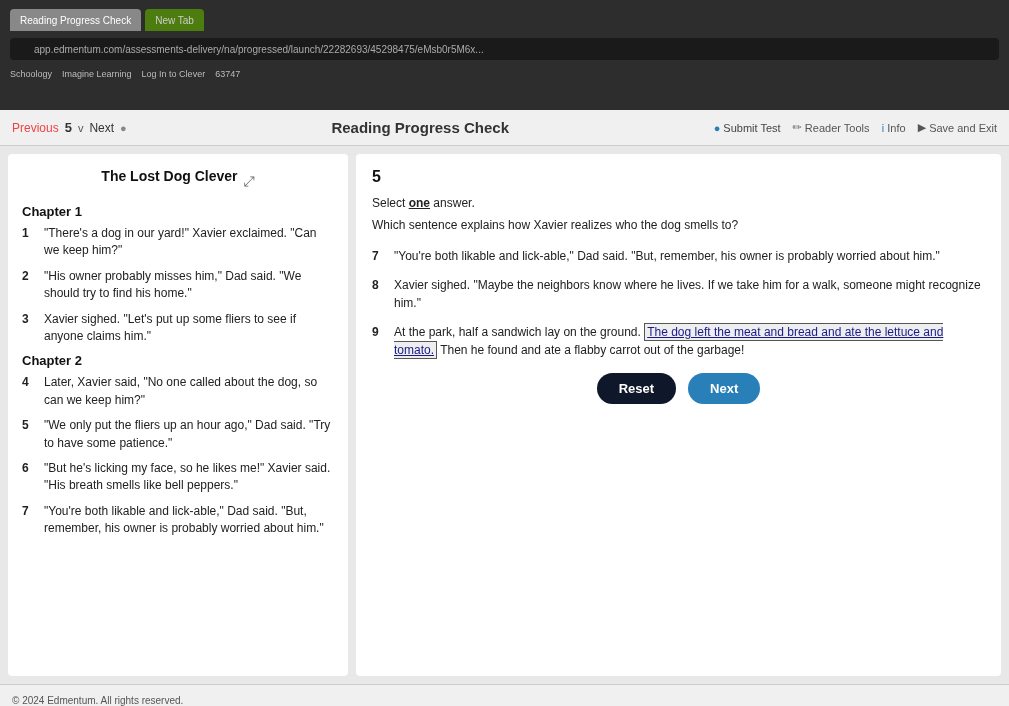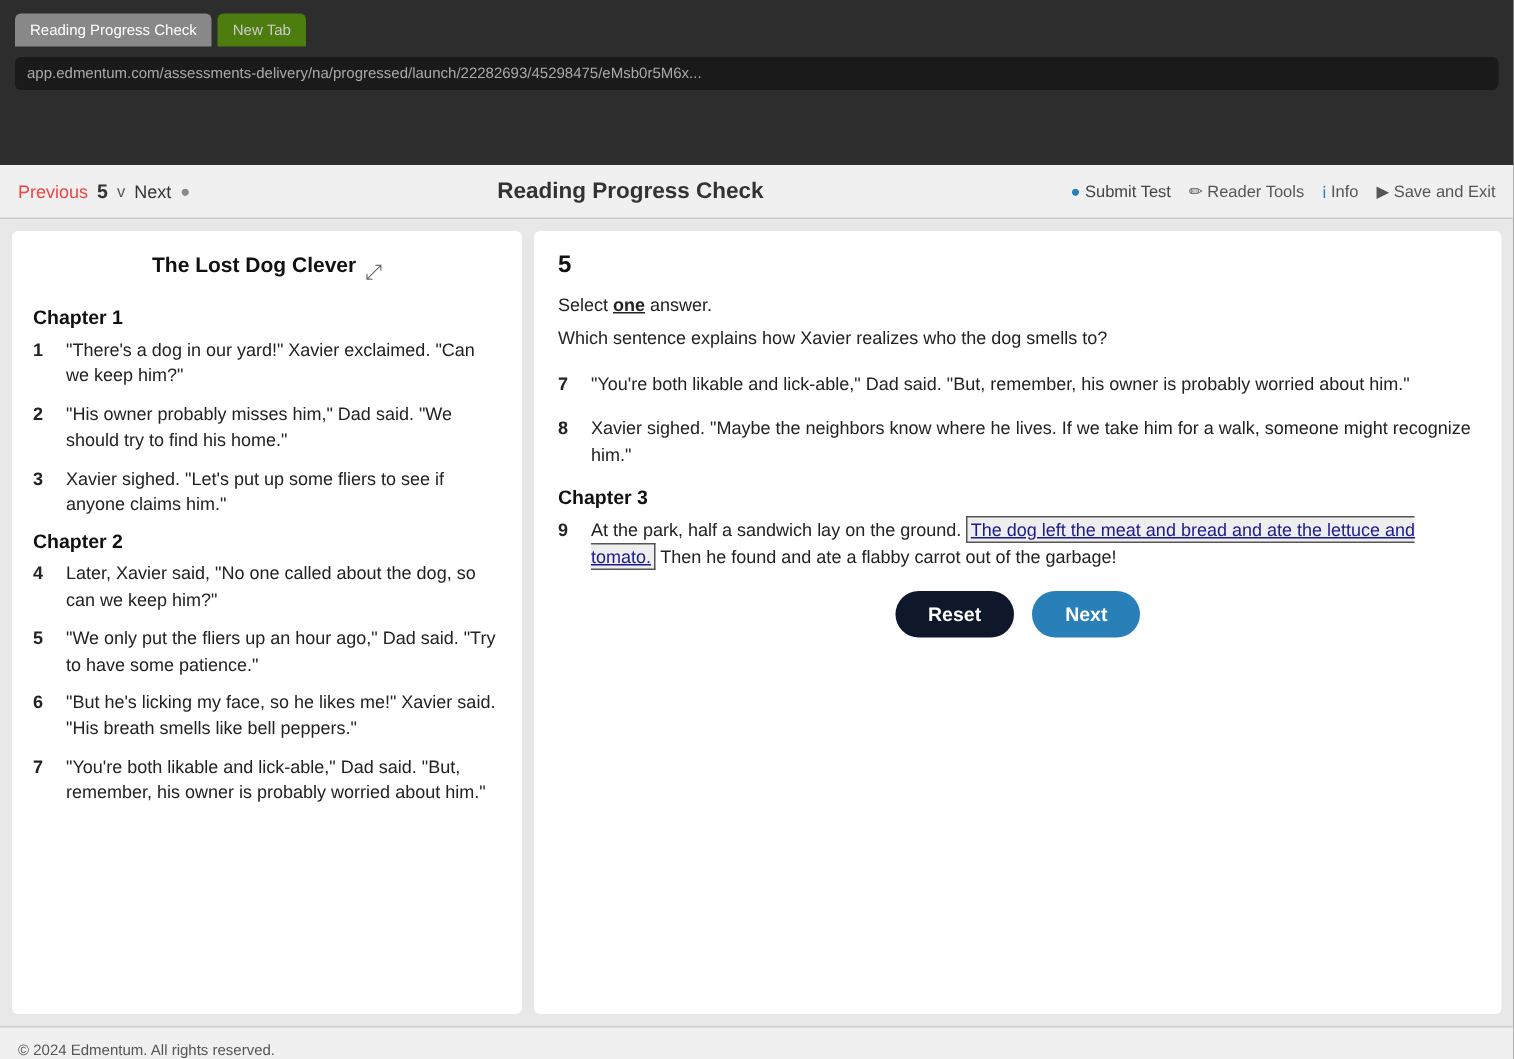--- a/index.html
+++ b/index.html
@@ -43,21 +43,21 @@
       background: #888;
       color: #fff;
     }
 
     .browser-address-bar {
       background: #1a1a1a;
       border-radius: 4px;
       height: 22px;
       display: flex;
       align-items: center;
-      padding: 0 8px;
+      padding: 0 24px;
       margin-bottom: 4px;
     }
 
     .browser-address-bar span {
       color: #aaa;
       font-size: 10px;
       overflow: hidden;
       white-space: nowrap;
     }
 
@@ -316,20 +316,26 @@
     <div class="browser-tab active">
       <span>Reading Progress Check</span>
     </div>
     <div class="browser-tab">
       <span>New Tab</span>
     </div>
   </div>
   <div class="browser-address-bar">
     <span>app.edmentum.com/assessments-delivery/na/progressed/launch/22282693/45298475/eMsb0r5M6x...</span>
   </div>
+  <div class="browser-bookmarks">
+    <span class="browser-bookmark">Schoology</span>
+    <span class="browser-bookmark">Imagine Learning</span>
+    <span class="browser-bookmark">Log In to Clever</span>
+    <span class="browser-bookmark">63747</span>
+  </div>
 </div>
 
 <div class="app-toolbar">
   <div class="toolbar-nav">
     <span class="prev-btn">Previous</span>
     <span class="question-num">5</span>
     <span style="font-size:11px; color:#555;">v</span>
     <span class="next-btn">Next</span>
     <span style="font-size:11px; color:#888;">●</span>
   </div>
@@ -412,21 +418,20 @@
     <div class="answer-option">
       <span class="answer-num">7</span>
       <span class="answer-text">"You're both likable and lick-able," Dad said. "But, remember, his owner is probably worried about him."</span>
     </div>
 
     <div class="answer-option">
       <span class="answer-num">8</span>
       <span class="answer-text">Xavier sighed. "Maybe the neighbors know where he lives. If we take him for a walk, someone might recognize him."</span>
     </div>
 
-    <div class="chapter-3-heading">Chapter 3</div>
 
     <div class="answer-option-9">
       <span class="answer-num">9</span>
       <span class="answer-text"><span>At the park, half a sandwich lay on the ground.</span> <span style="border:1px solid #555;background:#eee;padding:1px 2px;"><span style="text-decoration:underline;color:#1a1a8c;">The dog left the meat and bread and ate the lettuce and tomato.</span></span> <span>Then he found and ate a flabby carrot out of the garbage!</span></span>
     </div>
 
     <div class="buttons-row">
       <button class="reset-button">Reset</button>
       <button class="next-button">Next</button>
     </div>

